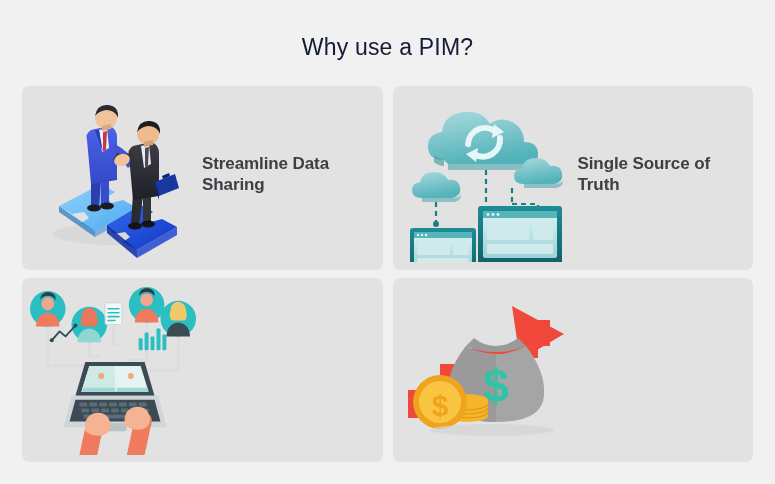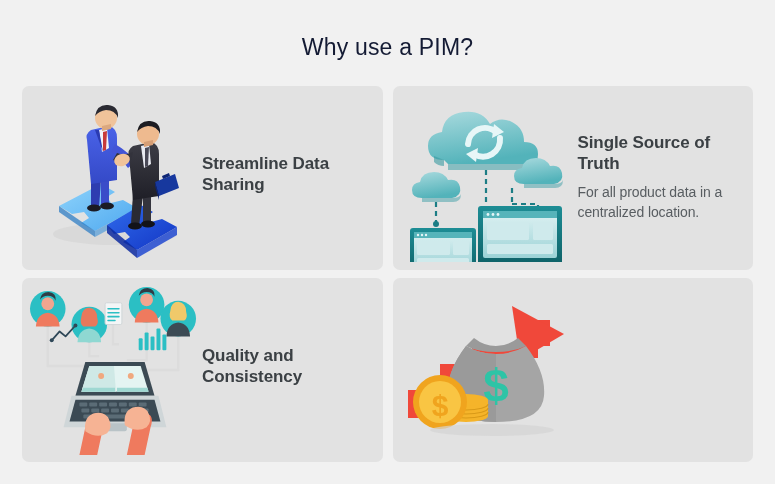--- a/index.html
+++ b/index.html
@@ -254,21 +254,20 @@
             <circle cx="26" cy="141" r="1.2" fill="#e6f5f6"></circle>
             <rect x="17" y="147" width="33" height="14" rx="1.5" fill="#cfeaec"></rect>
             <rect x="53" y="147" width="16" height="14" rx="1.5" fill="#cfeaec"></rect>
             <rect x="17" y="164" width="52" height="7" rx="1.5" fill="#cfeaec"></rect>
             <path d="M4 178 L82 178 L76 186 L10 186 Z" fill="#157b83"></path>
           </g>
         </svg>
       </div>
       <div class="card-text">
         <div class="card-heading">Single Source of Truth</div>
-        <div class="card-body">For all product data in a centralized location.</div>
       </div>
     </div>
 
     <div class="card c3">
       <div class="card-art">
         <svg width="172" height="172" viewBox="0 0 172 172" aria-hidden="true">
 
           <g stroke="#dcdcdc" stroke-width="2.4" fill="none">
             <path d="M20 40 L20 82 L58 82"></path>
             <path d="M62 55 L62 72 L72 72"></path>
@@ -368,21 +367,20 @@
 
           <g>
             <path d="M52 172 L58 144 Q62 128 72 130 Q80 132 76 144 L70 172 Z" fill="#ef7a5e"></path>
             <path d="M100 172 L106 144 Q110 128 120 130 Q128 132 124 144 L118 172 Z" fill="#ef7a5e"></path>
             <path d="M58 148 Q56 134 66 130 Q78 127 82 136 Q86 144 80 150 Q70 156 58 148 Z" fill="#f6b394"></path>
             <path d="M98 142 Q96 128 106 124 Q118 121 122 130 Q126 138 120 144 Q110 150 98 142 Z" fill="#f6b394"></path>
           </g>
         </svg>
       </div>
       <div class="card-text">
-        <div class="card-heading">Quality and Consistency</div>
       </div>
     </div>
 
     <div class="card c4">
       <div class="card-art">
         <svg width="172" height="160" viewBox="0 0 172 160" aria-hidden="true">
 
           <g>
             <path d="M8 128 L8 100 L40 100 L40 74 L72 74 L72 56 L126 56 L126 30 L150 30 L150 56 L138 56 L138 68 L110 68 L110 86 L58 86 L58 112 L26 112 L26 128 Z" fill="#f0483a"></path>
             <path d="M112 16 L164 44 L120 70 Z" fill="#f0483a"></path>

